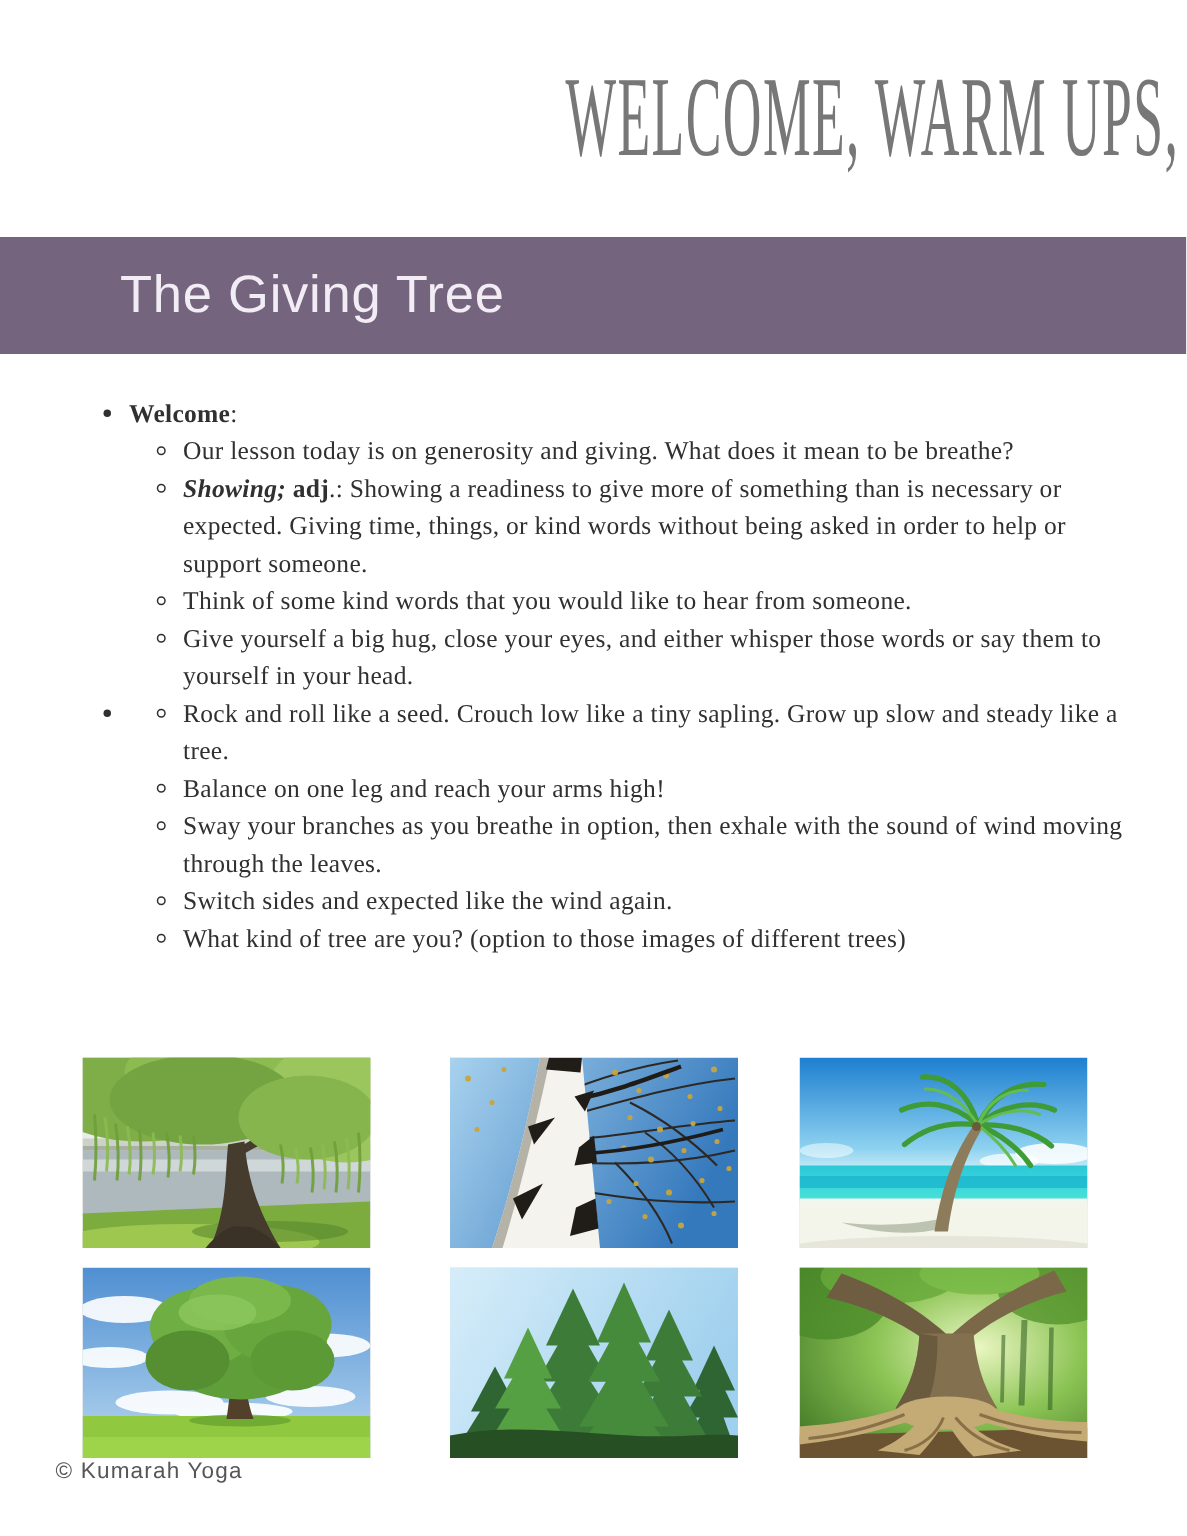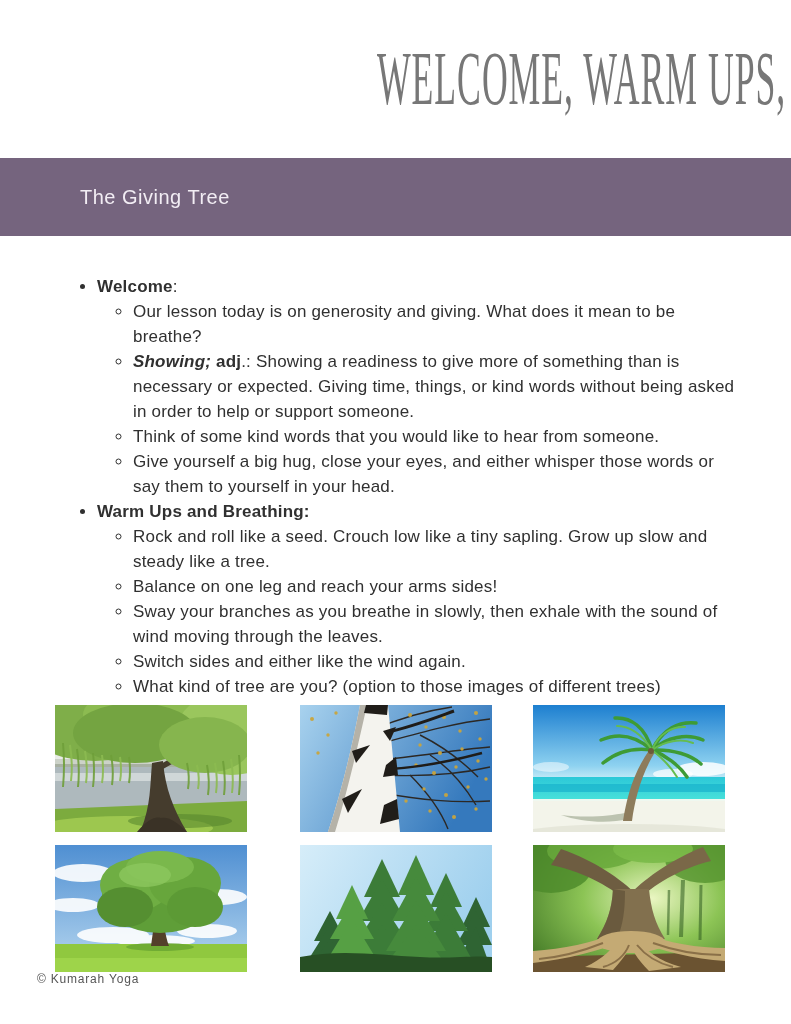--- a/index.html
+++ b/index.html
@@ -7,41 +7,41 @@
         font-family:"Liberation Sans",sans-serif;}
 
   
   .title-wrap{position:absolute;top:40px;left:0;width:791px;text-align:center;}
   .title-text{display:inline-block;font-family:"Liberation Serif",serif;font-size:76px;line-height:76px;
         font-weight:400;color:#777777;letter-spacing:2px;white-space:nowrap;
         transform:scaleX(0.47);transform-origin:50% 50%;}
 
   
   .banner{position:absolute;top:158px;left:0;width:791px;height:78px;background:#75647e;}
-  .banner-label{display:inline-block;margin-left:80px;line-height:78px;font-size:20px;
+  .banner-label{display:inline-block;margin-left:80px;line-height:78px;font-size:35px;
         letter-spacing:0.5px;color:#f2edf4;font-weight:400;}
 
   
   .content{position:absolute;top:260px;left:55px;width:697px;font-size:17px;line-height:25px;
         letter-spacing:0.2px;color:#303030;}
-  ul.l1{margin:14px;padding-left:28px;list-style:disc;}
+  ul.l1{margin:3px;padding-left:28px;list-style:disc;font-family:Liberation Serif, serif;}
   ul.l2{margin:0;padding-left:36px;list-style:circle;}
   .content li{margin:0;padding:0;}
   .b{font-weight:700;}
   .bi{font-weight:700;font-style:italic;}
 
   
   .photos{position:absolute;top:705px;left:55px;width:681px;height:267px;}
   .ph{position:absolute;width:192px;height:127px;overflow:hidden;background:#dddddd;}
   .ph svg{display:block;width:100%;height:100%;}
   .p1{left:0;top:0;}   .p2{left:245px;top:0;}   .p3{left:478px;top:0;}
   .p4{left:0;top:140px;}.p5{left:245px;top:140px;}.p6{left:478px;top:140px;}
 
   
-  .footer{position:absolute;left:37px;top:972px;font-size:12px;letter-spacing:0.8px;color:#565656;}
+  .footer{position:absolute;left:37px;top:972px;font-size:15px;letter-spacing:0.8px;color:#565656;}
 </style>
 </head>
 <body>
 
 <div class="page">
 
   <div class="title-wrap">
     <span class="title-text">WELCOME, WARM UPS, &amp; BREATHING</span>
   </div>
 
@@ -54,26 +54,25 @@
       <li>
         <span><b class="b">Welcome</b><span>:</span></span>
         <ul class="l2">
           <li>Our lesson today is on generosity and giving. What does it mean to be breathe?</li>
           <li><span class="bi">Showing;</span><b class="b"> adj</b><span>.: Showing a readiness to give more of something than is necessary or expected. Giving time, things, or kind words without being asked in order to help or support someone.</span></li>
           <li>Think of some kind words that you would like to hear from someone.</li>
           <li>Give yourself a big hug, close your eyes, and either whisper those words or say them to yourself in your head.</li>
         </ul>
       </li>
       <li>
-        <b class="b">Warm Ups and Breathing:</b>
         <ul class="l2">
           <li>Rock and roll like a seed. Crouch low like a tiny sapling. Grow up slow and steady like a tree.</li>
-          <li>Balance on one leg and reach your arms sides!</li>
-          <li>Sway your branches as you breathe in slowly, then exhale with the sound of wind moving through the leaves.</li>
-          <li>Switch sides and either like the wind again.</li>
+          <li>Balance on one leg and reach your arms high!</li>
+          <li>Sway your branches as you breathe in option, then exhale with the sound of wind moving through the leaves.</li>
+          <li>Switch sides and expected like the wind again.</li>
           <li>What kind of tree are you? (option to those images of different trees)</li>
         </ul>
       </li>
     </ul>
   </div>
 
   <div class="photos">
 
     <div class="ph p1" aria-label="Weeping willow tree beside a lake">
       <svg viewBox="0 0 192 127" preserveAspectRatio="none">

